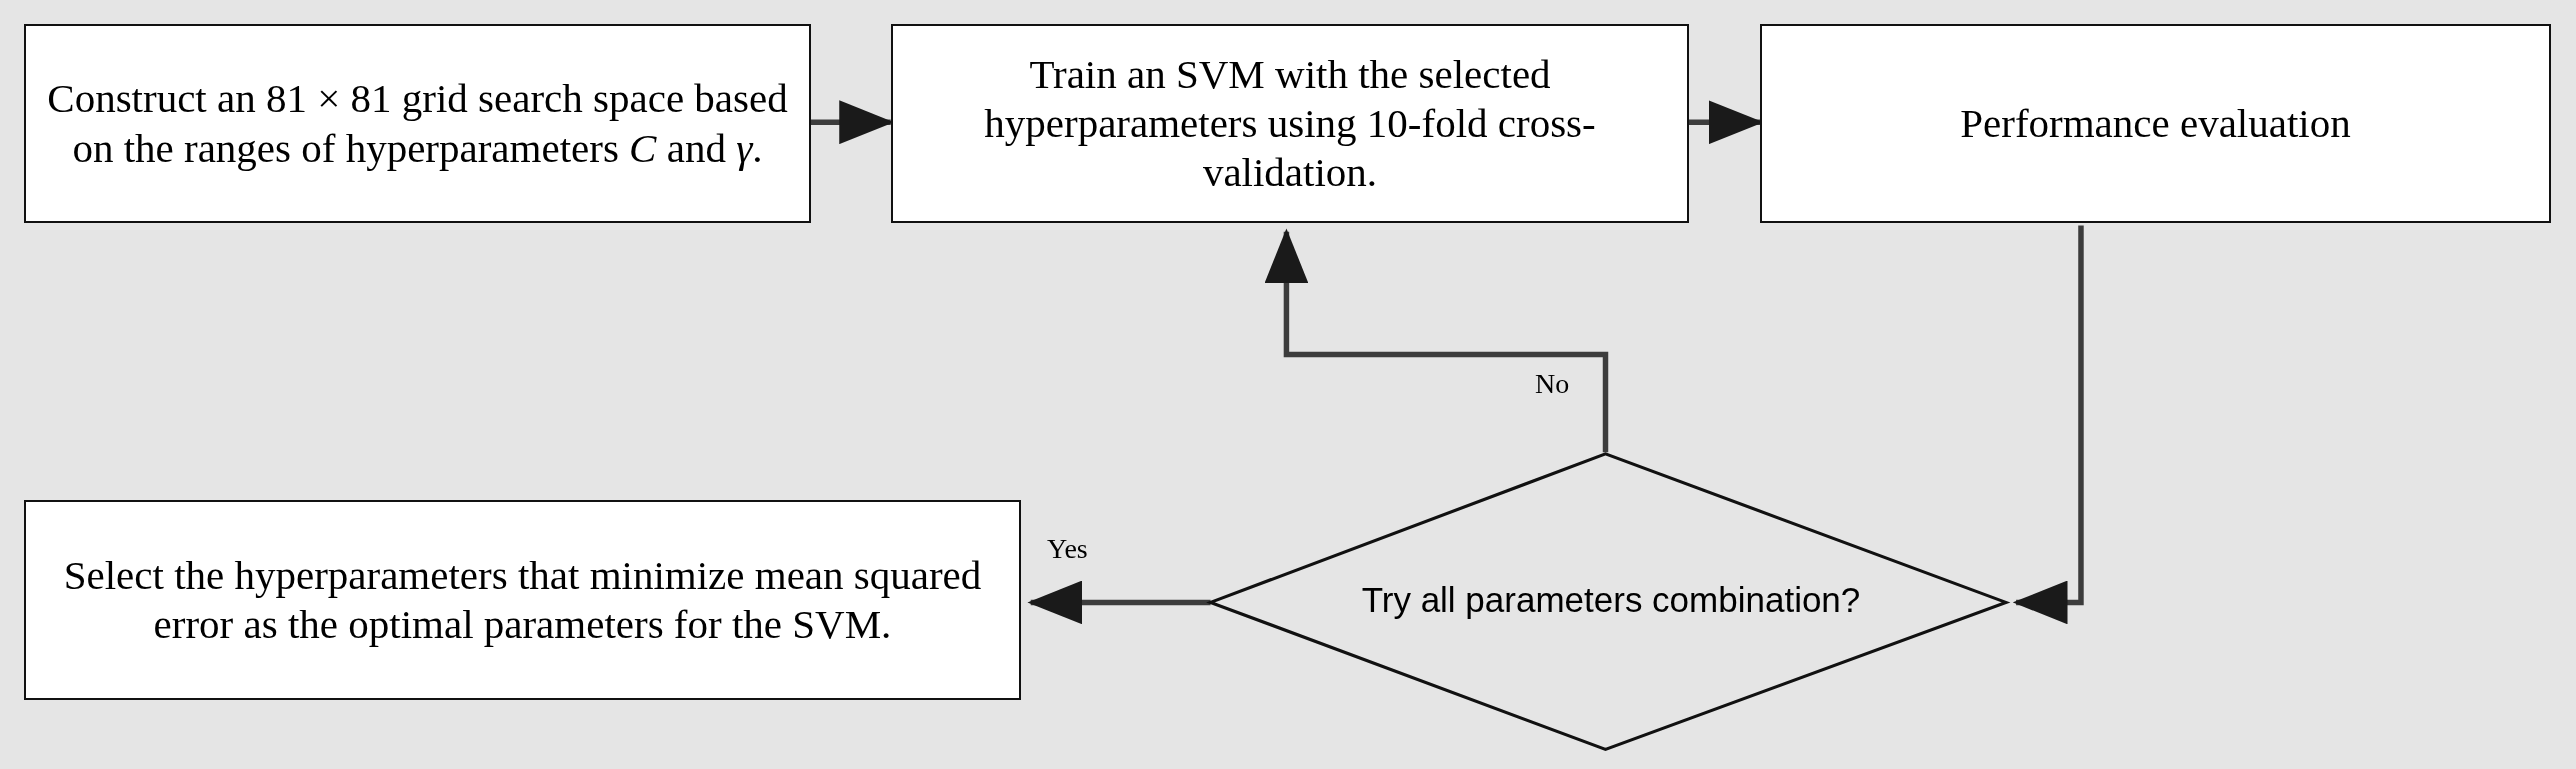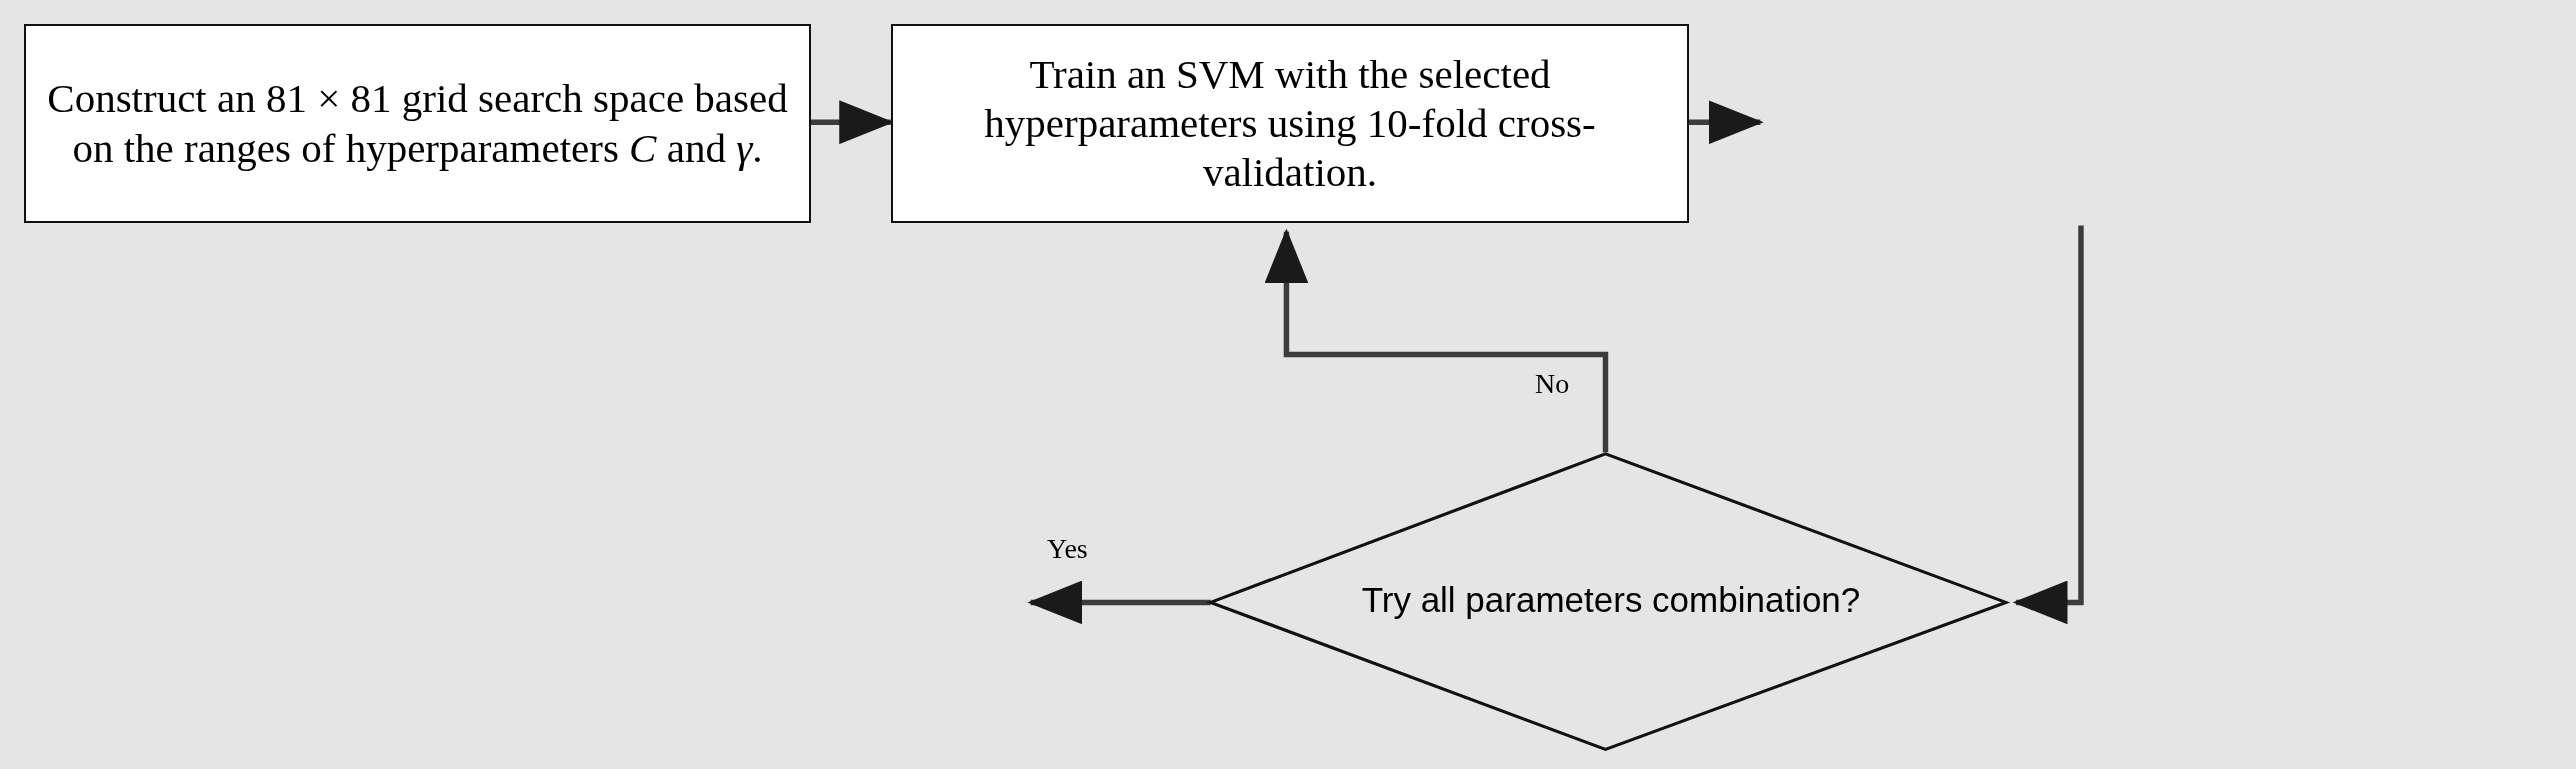--- a/index.html
+++ b/index.html
@@ -85,21 +85,27 @@
   </svg>
 
   <div class="node-box" style="left:24px; top:24px; width:787px; height:199px;">
     <div class="node-text">Construct an 81 × 81 grid search space based on the ranges of hyperparameters <em class="mathvar">C</em> and <em class="mathvar">γ</em>.</div>
   </div>
 
   <div class="node-box" style="left:891px; top:24px; width:798px; height:199px;">
     <div class="node-text">Train an SVM with the selected hyperparameters using 10-fold cross-validation.</div>
   </div>
 
+  <div class="node-box" style="left:1760px; top:24px; width:791px; height:199px;">
+    <div class="node-text">Performance evaluation</div>
+  </div>
 
+  <div class="node-box" style="left:24px; top:500px; width:997px; height:200px;">
+    <div class="node-text">Select the hyperparameters that minimize mean squared error as the optimal parameters for the SVM.</div>
+  </div>
 
   <div class="diamond-label" style="left:1220px; top:580px; width:782px;">Try all parameters combination?</div>
 
   <div class="edge-label" style="left:1535px; top:368px;">No</div>
 
   <div class="edge-label" style="left:1047px; top:533px;">Yes</div>
 
 </div>
 
 

